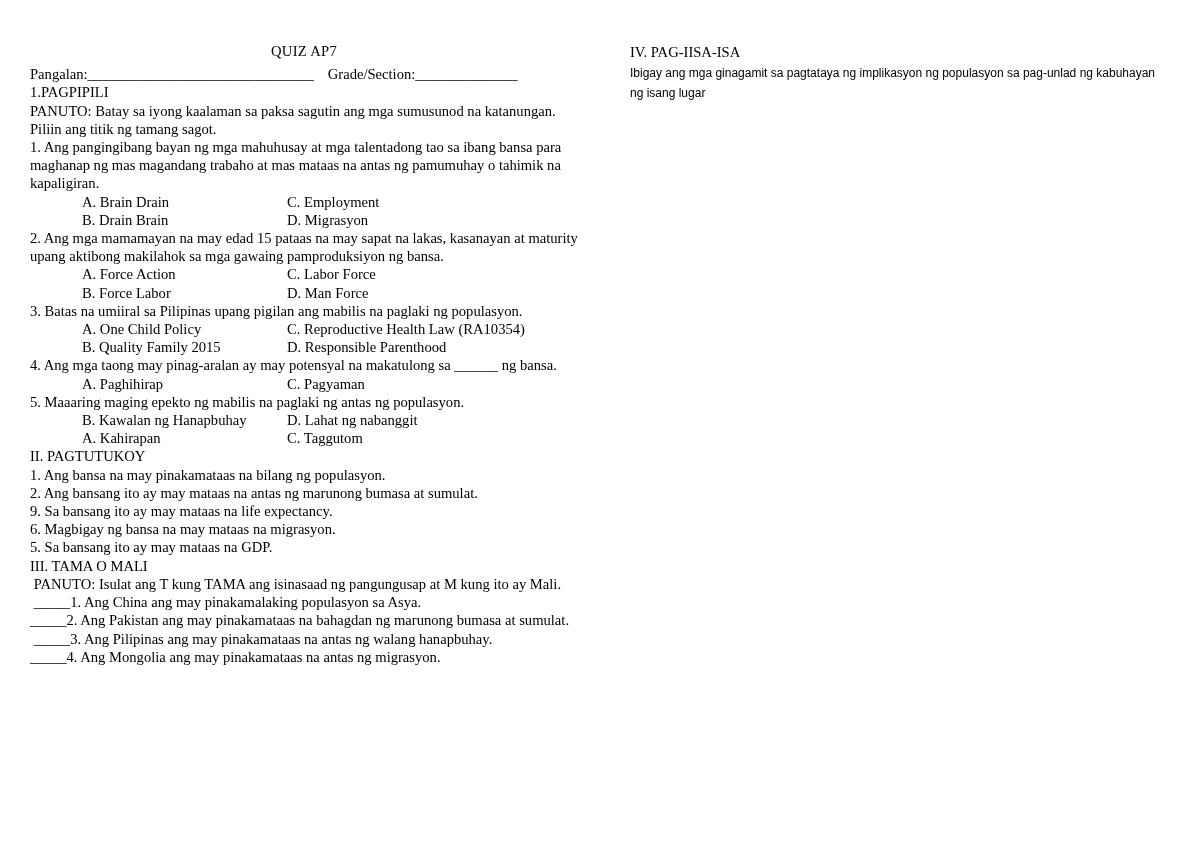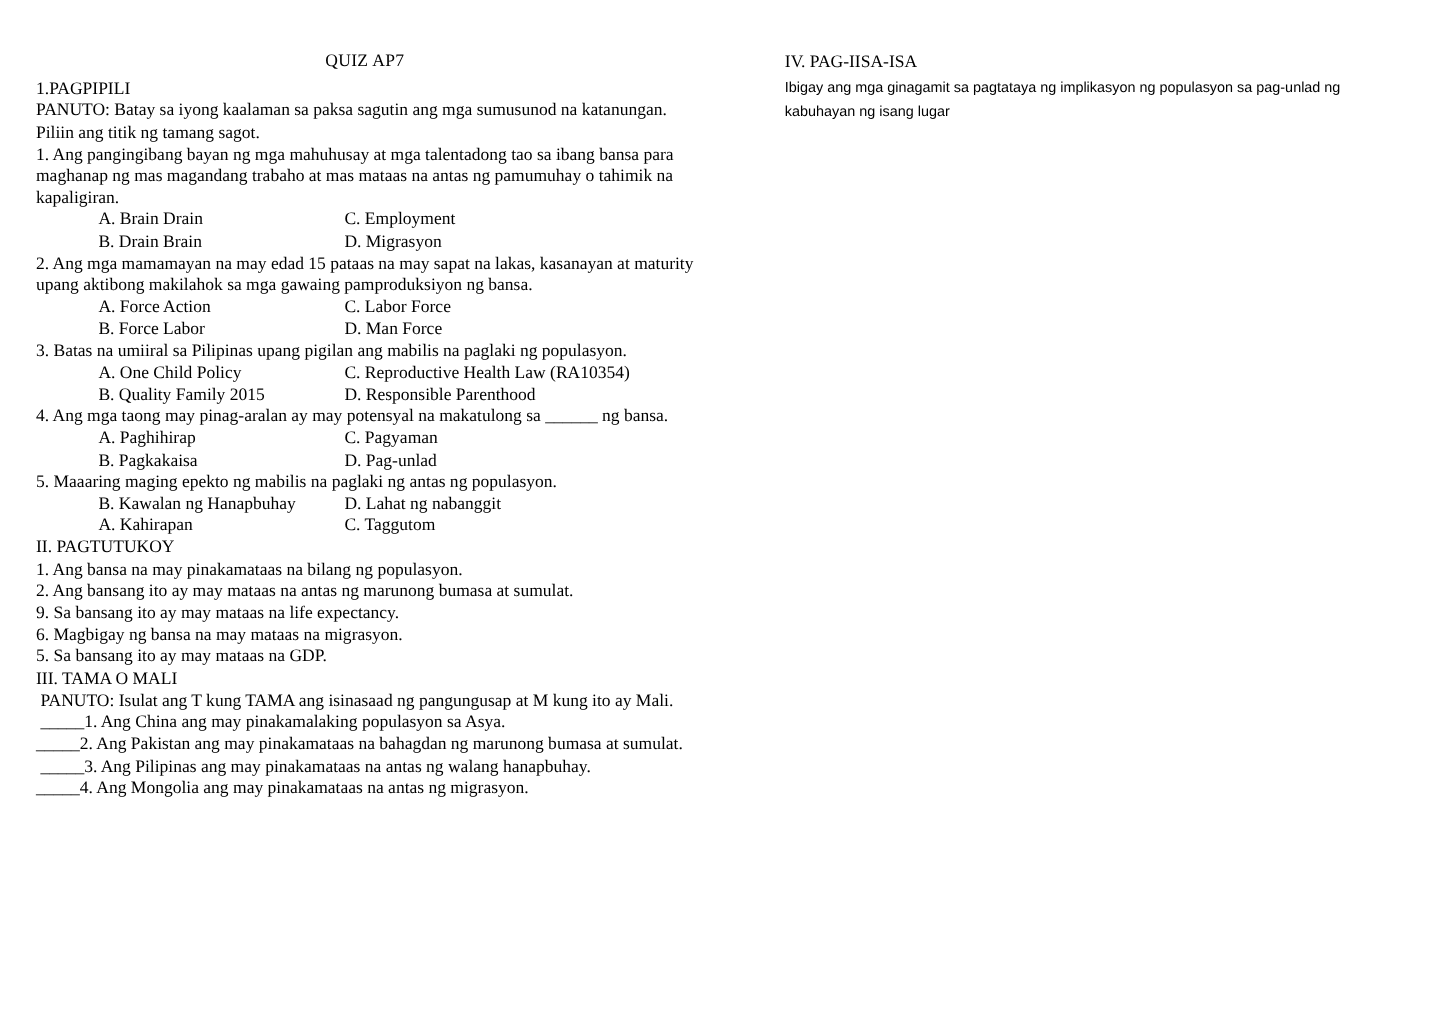--- a/index.html
+++ b/index.html
@@ -12,21 +12,20 @@
     height: 849px;
     overflow: hidden;
     font-family: "Liberation Serif", serif;
     font-size: 14.6px;
     color: #000000;
   }
   .container {
     display: flex;
     box-sizing: border-box;
     padding: 42px 22px 0 30px;
-    gap: 24px;
   }
   .left-col {
     width: 548px;
     flex: 0 0 548px;
     line-height: 18.2px;
   }
   .right-col {
     margin-left: 52px;
     width: 528px;
     line-height: 20.5px;
@@ -63,20 +62,21 @@
 </style>
 </head>
 <body>
 
 <div class="container">
 
   <div class="left-col">
 
     <div class="title">QUIZ AP7</div>
 
+    <div class="header-line"><span>Pangalan:</span><span>_______________________________</span><span class="header-gap"></span><span>Grade/Section:</span><span>______________</span></div>
 
     <div class="heading">1.PAGPIPILI</div>
     <div class="para">PANUTO: Batay sa iyong kaalaman sa paksa sagutin ang mga sumusunod na katanungan. Piliin ang titik ng tamang sagot.</div>
 
     <div class="para">1. Ang pangingibang bayan ng mga mahuhusay at mga talentadong tao sa ibang bansa para maghanap ng mas magandang trabaho at mas mataas na antas ng pamumuhay o tahimik na kapaligiran.</div>
     <div class="choices">
       <div class="choice-row">
         <span class="choice-left">A. Brain Drain</span>
         <span class="choice-right">C. Employment</span>
       </div>
@@ -109,24 +109,20 @@
         <span class="choice-right">D. Responsible Parenthood</span>
       </div>
     </div>
 
     <div class="para">4. Ang mga taong may pinag-aralan ay may potensyal na makatulong sa ______ ng bansa.</div>
     <div class="choices">
       <div class="choice-row">
         <span class="choice-left">A. Paghihirap</span>
         <span class="choice-right">C. Pagyaman</span>
       </div>
-      <div class="choice-row">
-        <span class="choice-left">B. Pagkakaisa</span>
-        <span class="choice-right">D. Pag-unlad</span>
-      </div>
     </div>
 
     <div class="para">5. Maaaring maging epekto ng mabilis na paglaki ng antas ng populasyon.</div>
     <div class="choices">
       <div class="choice-row">
         <span class="choice-left">B. Kawalan ng Hanapbuhay</span>
         <span class="choice-right">D. Lahat ng nabanggit</span>
       </div>
       <div class="choice-row">
         <span class="choice-left">A. Kahirapan</span>

